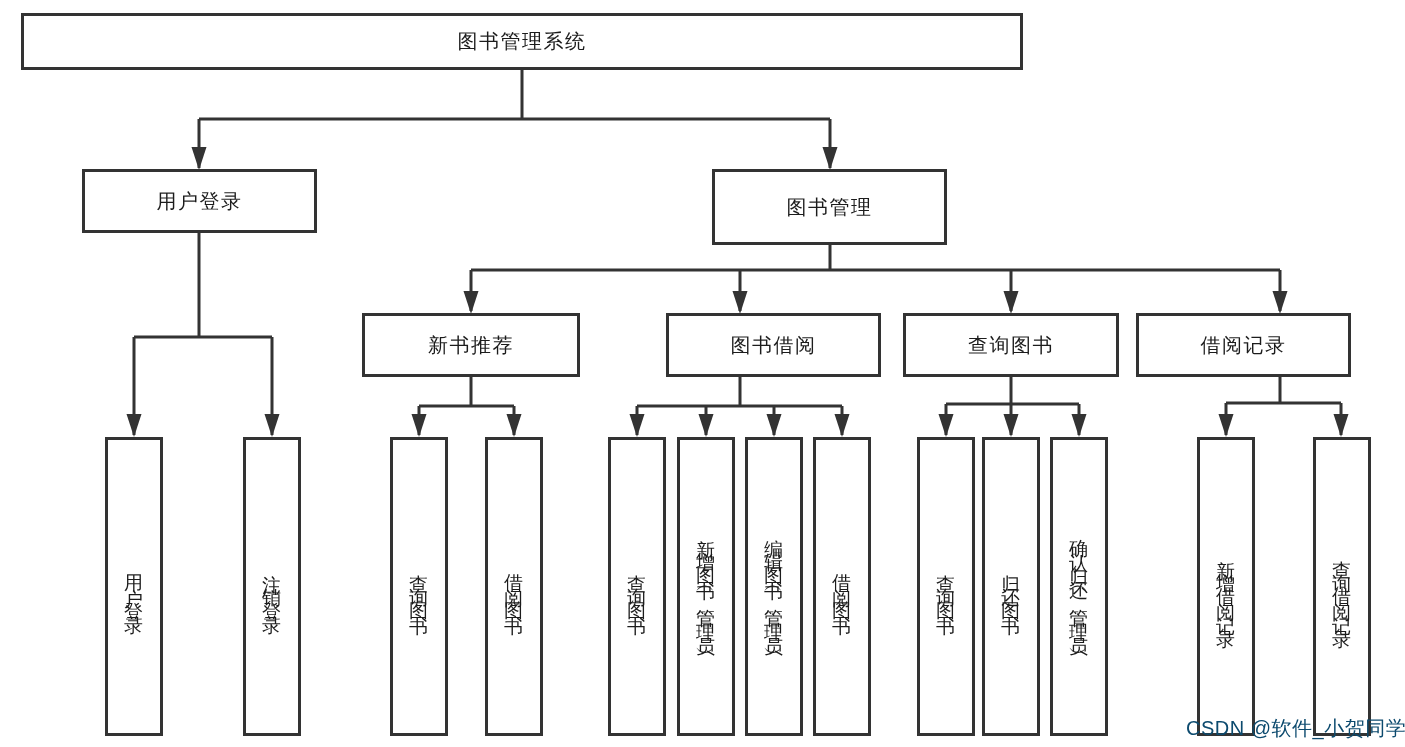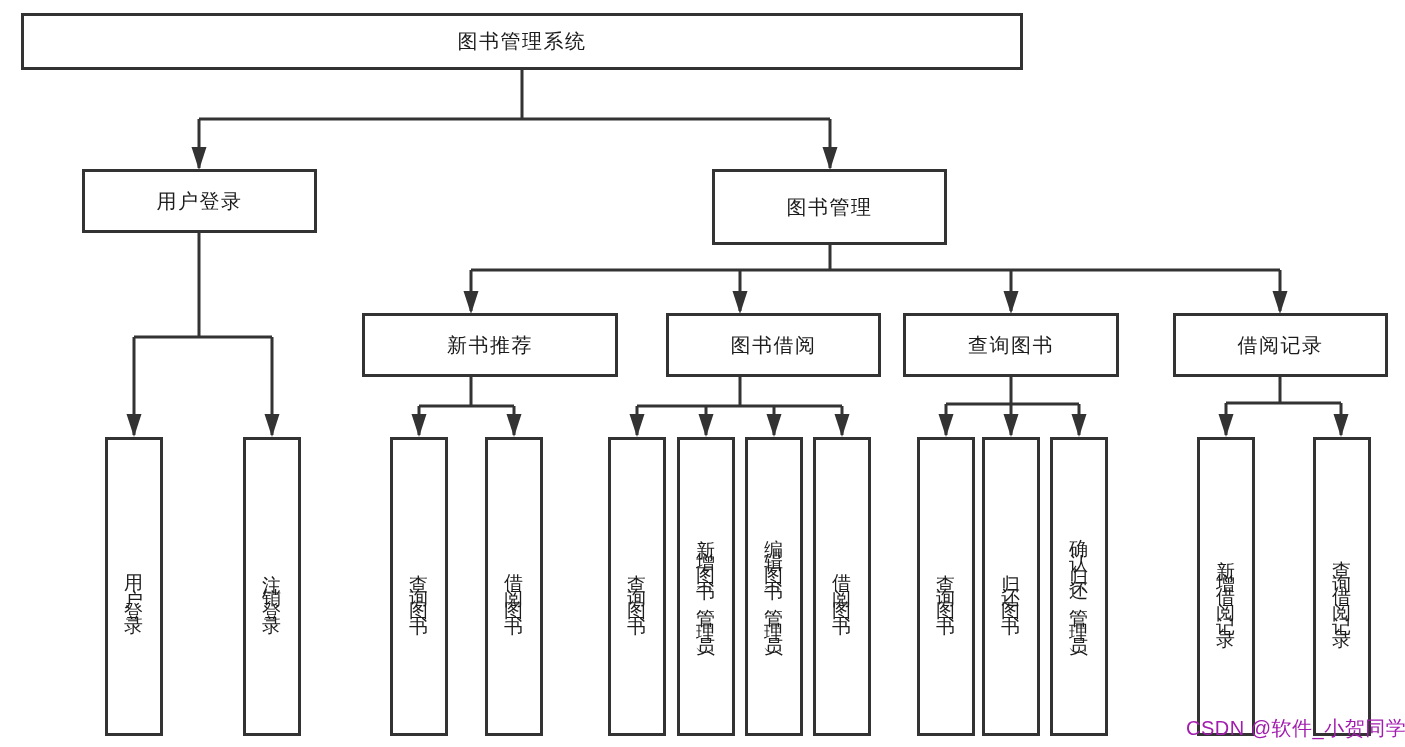--- a/index.html
+++ b/index.html
@@ -54,21 +54,21 @@
     letter-spacing: 14px;
     color: #1c1c1c;
     line-height: 1;
     white-space: nowrap;
   }
   .watermark {
     position: absolute;
     left: 1186px;
     top: 715px;
     font-size: 20px;
-    color: #a21caf;
+    color: #0c4a6e;
     letter-spacing: 0.5px;
     white-space: nowrap;
   }
 </style>
 </head>
 <body>
 
 <div id="canvas">
 
   <svg id="wires" viewBox="0 0 1405 747" xmlns="http://www.w3.org/2000/svg">
@@ -118,30 +118,30 @@
     <span class="lbl">图书管理系统</span>
   </div>
 
   <div class="hbox" style="left:82px;top:169px;width:235px;height:64px">
     <span class="lbl">用户登录</span>
   </div>
   <div class="hbox" style="left:712px;top:169px;width:235px;height:76px">
     <span class="lbl">图书管理</span>
   </div>
 
-  <div class="hbox" style="left:362px;top:313px;width:256px;height:64px">
+  <div class="hbox" style="left:362px;top:313px;width:218px;height:64px">
     <span class="lbl">新书推荐</span>
   </div>
   <div class="hbox" style="left:666px;top:313px;width:215px;height:64px">
     <span class="lbl">图书借阅</span>
   </div>
   <div class="hbox" style="left:903px;top:313px;width:216px;height:64px">
     <span class="lbl">查询图书</span>
   </div>
-  <div class="hbox" style="left:1173px;top:313px;width:215px;height:64px">
+  <div class="hbox" style="left:1136px;top:313px;width:215px;height:64px">
     <span class="lbl">借阅记录</span>
   </div>
 
   <div class="vbox" style="left:105px">
     <span class="vlbl">用户登录</span>
   </div>
   <div class="vbox" style="left:243px">
     <span class="vlbl">注销登录</span>
   </div>
 

